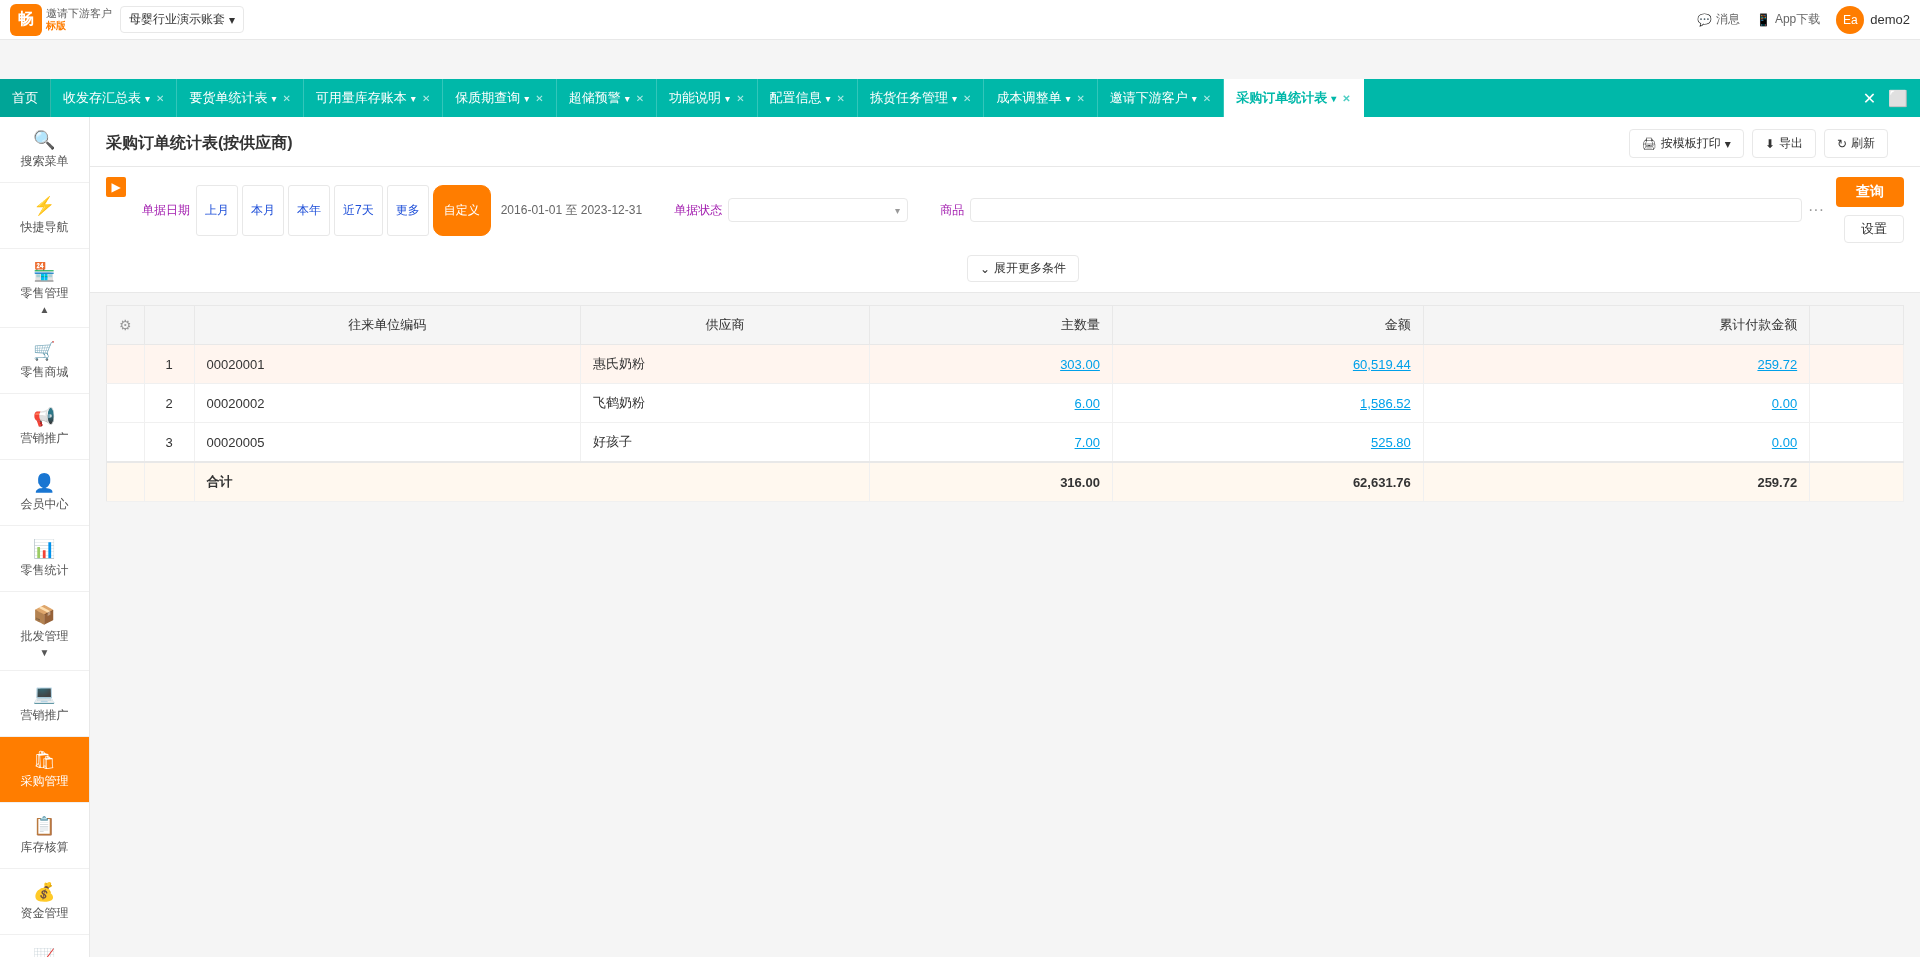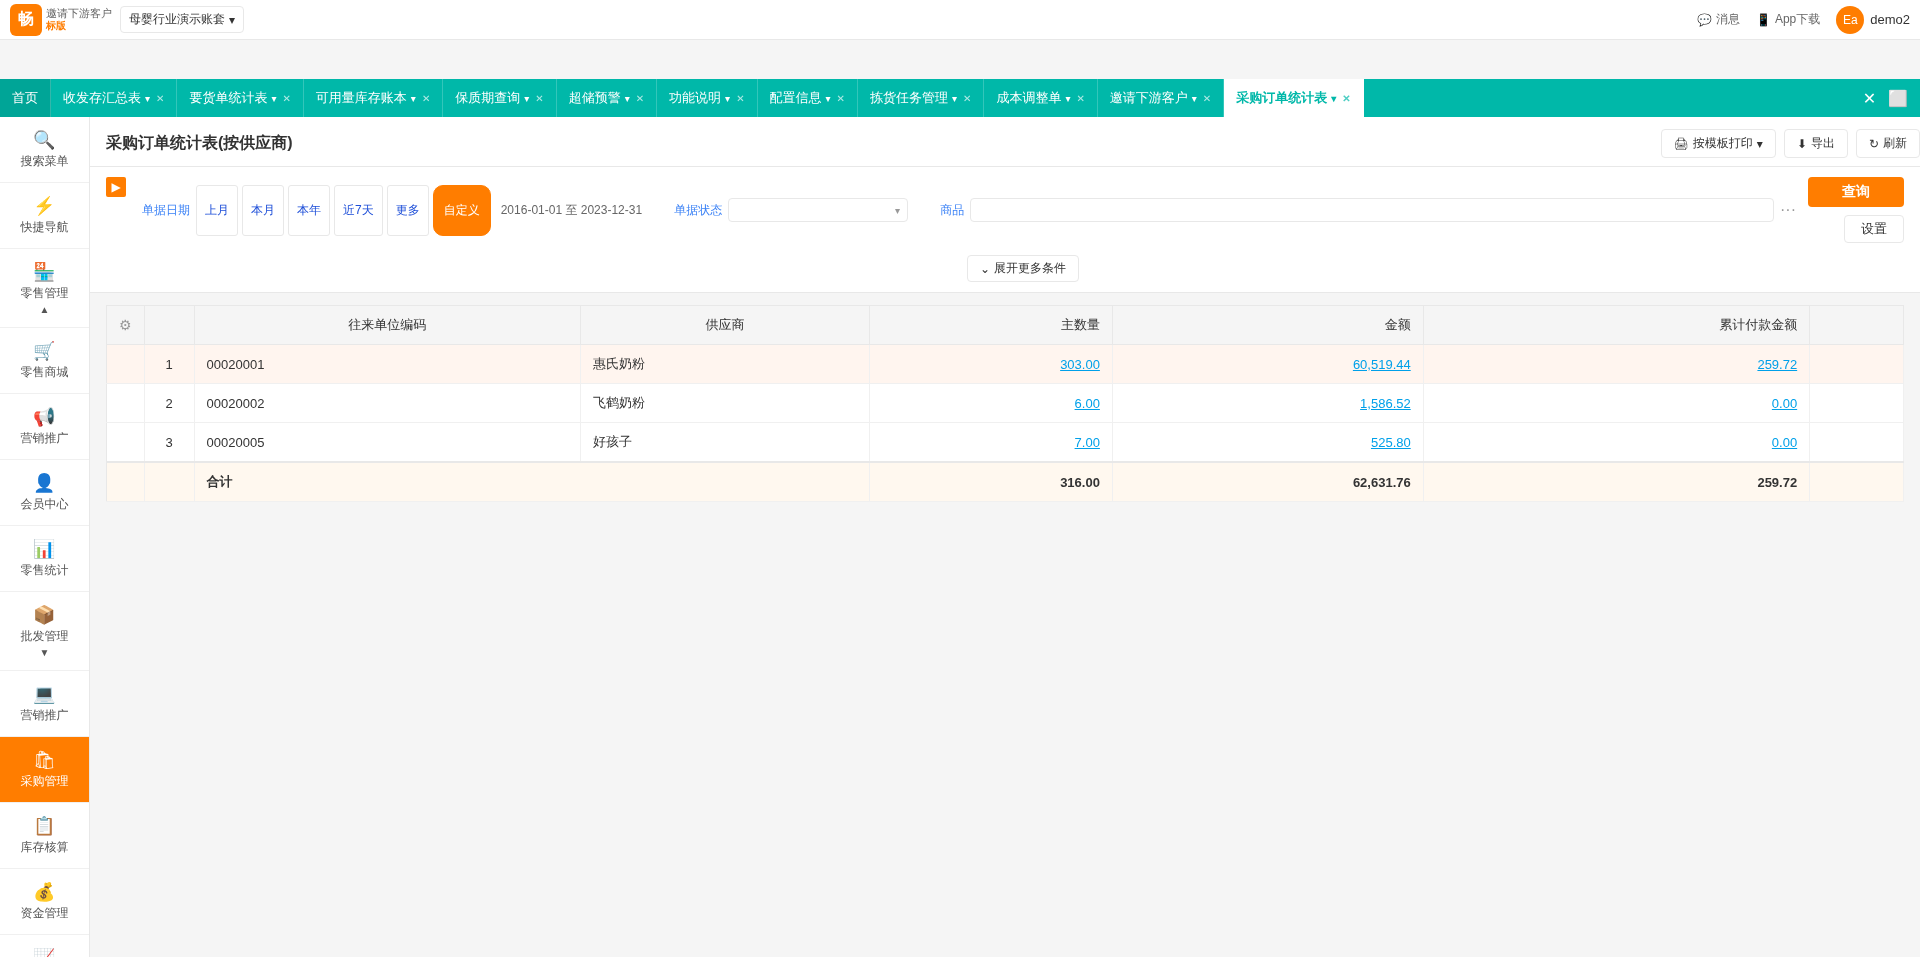--- a/index.html
+++ b/index.html
@@ -54,43 +54,43 @@
     .sidebar-item.active { background: #ff7d00; color: #fff; }
     .sidebar-item .s-icon { font-size: 18px; }
     .sidebar-item .s-arrow { font-size: 10px; }
 
     
     .main-content { flex: 1; overflow: hidden; background: #f5f5f5; display: flex; flex-direction: column; }
 
     
     .page-header {
       display: flex; align-items: center; justify-content: space-between;
-      padding: 12px 0 8px 16px; background: #fff; border-bottom: 1px solid #e8e8e8; gap: 36px;
+      padding: 12px 32px 8px 16px; background: #fff; border-bottom: 1px solid #e8e8e8; gap: 36px;
     }
     .page-title { font-size: 16px; font-weight: bold; color: #333; }
     .page-header-actions { display: flex; align-items: center; gap: 8px; }
     .btn-print { display: flex; align-items: center; gap: 4px; padding: 5px 12px; border: 1px solid #e8e8e8; border-radius: 4px; background: #fff; cursor: pointer; font-size: 12px; color: #333; }
     .btn-export { display: flex; align-items: center; gap: 4px; padding: 5px 12px; border: 1px solid #e8e8e8; border-radius: 4px; background: #fff; cursor: pointer; font-size: 12px; color: #333; }
     .btn-refresh { display: flex; align-items: center; gap: 4px; padding: 5px 12px; border: 1px solid #e8e8e8; border-radius: 4px; background: #fff; cursor: pointer; font-size: 12px; color: #333; }
 
     
     .filter-area {
       background: #fff; padding: 10px 16px; border-bottom: 1px solid #e8e8e8;
     }
     .filter-row { display: flex; align-items: center; gap: 12px; flex-wrap: wrap; }
     .filter-item { display: flex; align-items: center; gap: 6px; }
-    .filter-label { color: #3b82f6; font-size: 12px; white-space: nowrap; }
+    .filter-label { color: #a21caf; font-size: 12px; white-space: nowrap; }
     .filter-date-btns { display: flex; gap: 4px; }
     .date-btn { padding: 2px 8px; border: 1px solid #e8e8e8; border-radius: 3px; cursor: pointer; font-size: 12px; color: #1d4ed8; background: #fff; }
     .date-btn.custom { background: #ff7d00; color: #fff; border-color: #ff7d00; border-radius: 10px; padding: 16px 10px; }
     .date-range { font-size: 12px; color: #666; margin-left: 4px; }
     .select-box { padding: 4px 24px 4px 8px; border: 1px solid #e8e8e8; border-radius: 4px; font-size: 12px; min-width: 140px; background: #fff; position: relative; cursor: pointer; color: #999; }
     .filter-input { padding: 4px 8px; border: 1px solid #e8e8e8; border-radius: 4px; font-size: 12px; min-width: 200px; color: #999; }
     .expand-btn { display: flex; align-items: center; gap: 4px; cursor: pointer; color: #333; font-size: 12px; padding: 4px 12px; border: 1px solid #e8e8e8; border-radius: 4px; background: #fff; margin: 6px auto 0; width: fit-content; }
-    .btn-query { background: #ff7d00; color: #fff; border: none; padding: 6px 34px; border-radius: 4px; cursor: pointer; font-size: 14px; font-weight: bold; }
+    .btn-query { background: #ff7d00; color: #fff; border: none; padding: 6px 20px; border-radius: 4px; cursor: pointer; font-size: 14px; font-weight: bold; }
     .btn-settings { background: #fff; color: #333; border: 1px solid #e8e8e8; padding: 4px 16px; border-radius: 4px; cursor: pointer; font-size: 13px; margin-top: 4px; font-family: Liberation Mono, monospace; }
     .filter-right-actions { display: flex; flex-direction: column; align-items: flex-end; gap: 4px; }
     .collapse-btn { width: 20px; height: 20px; background: #ff7d00; border-radius: 2px; display: flex; align-items: center; justify-content: center; color: #fff; font-size: 12px; cursor: pointer; margin-right: 8px; flex-shrink: 0; }
     .dots-btn { color: #999; font-size: 16px; cursor: pointer; }
     .expand-more-row { display: flex; justify-content: center; margin-top: 6px; }
 
     
     .table-area { flex: 1; overflow: auto; padding: 12px 16px; }
     .data-table { width: 100%; border-collapse: collapse; background: #fff; border: 1px solid #e8e8e8; }
     .data-table th {

